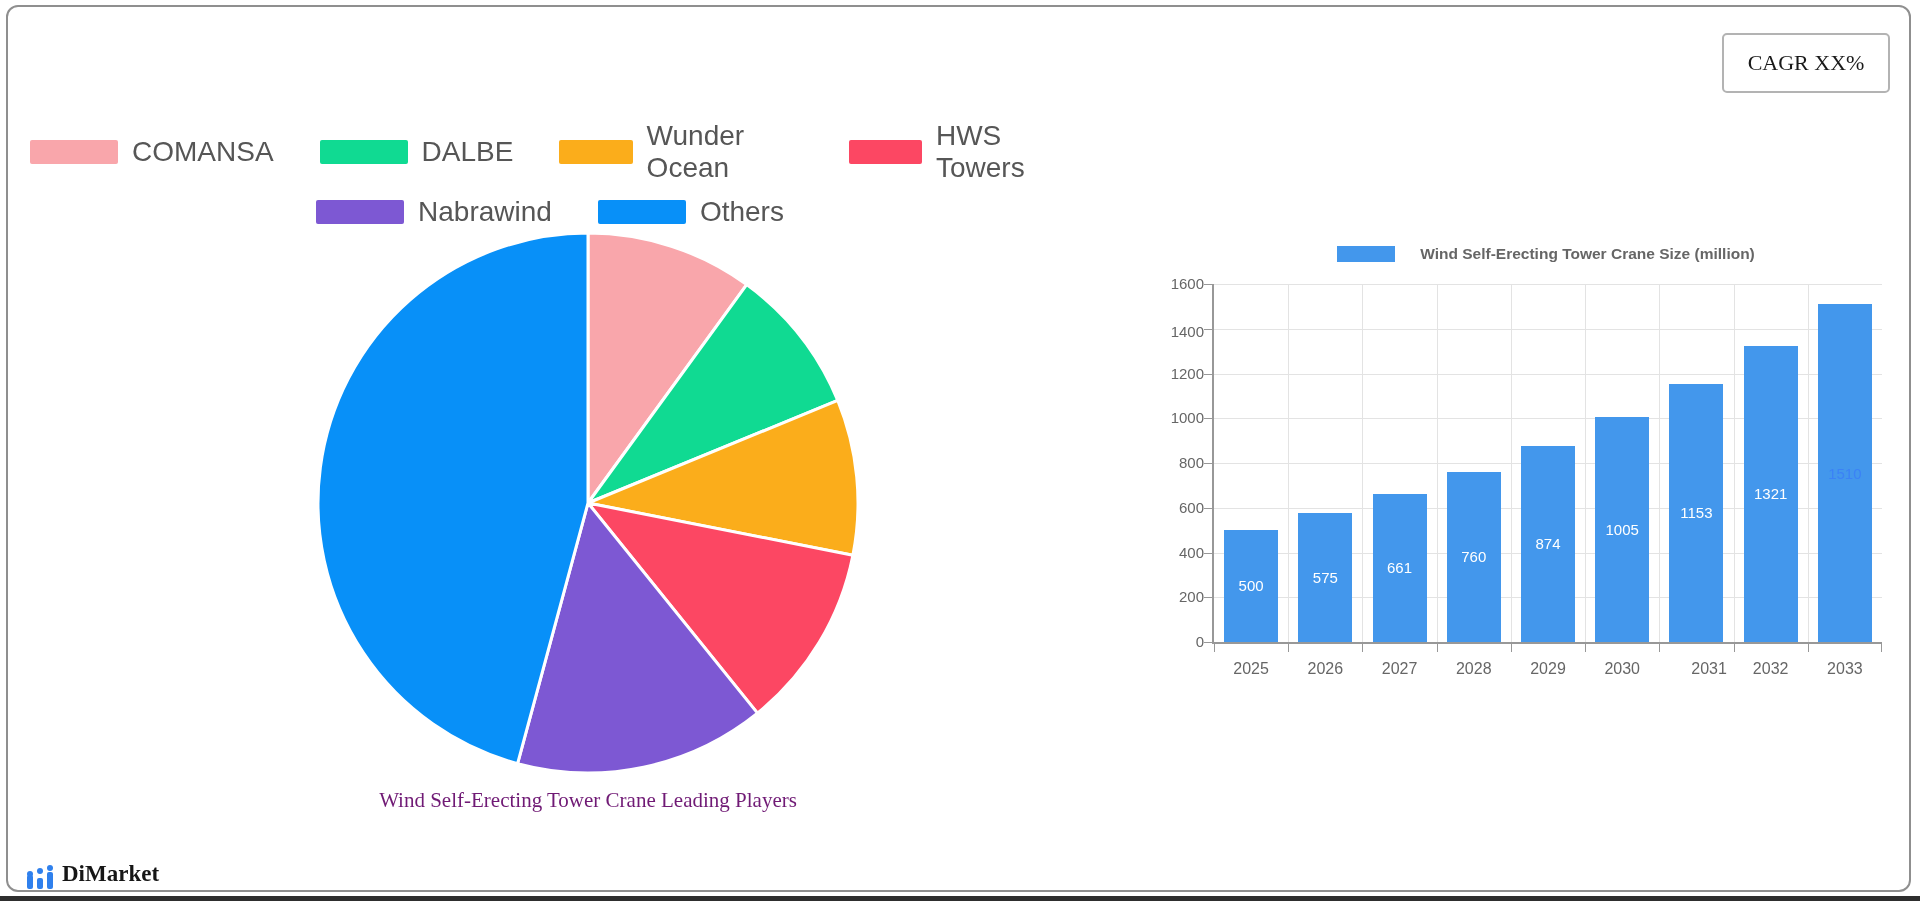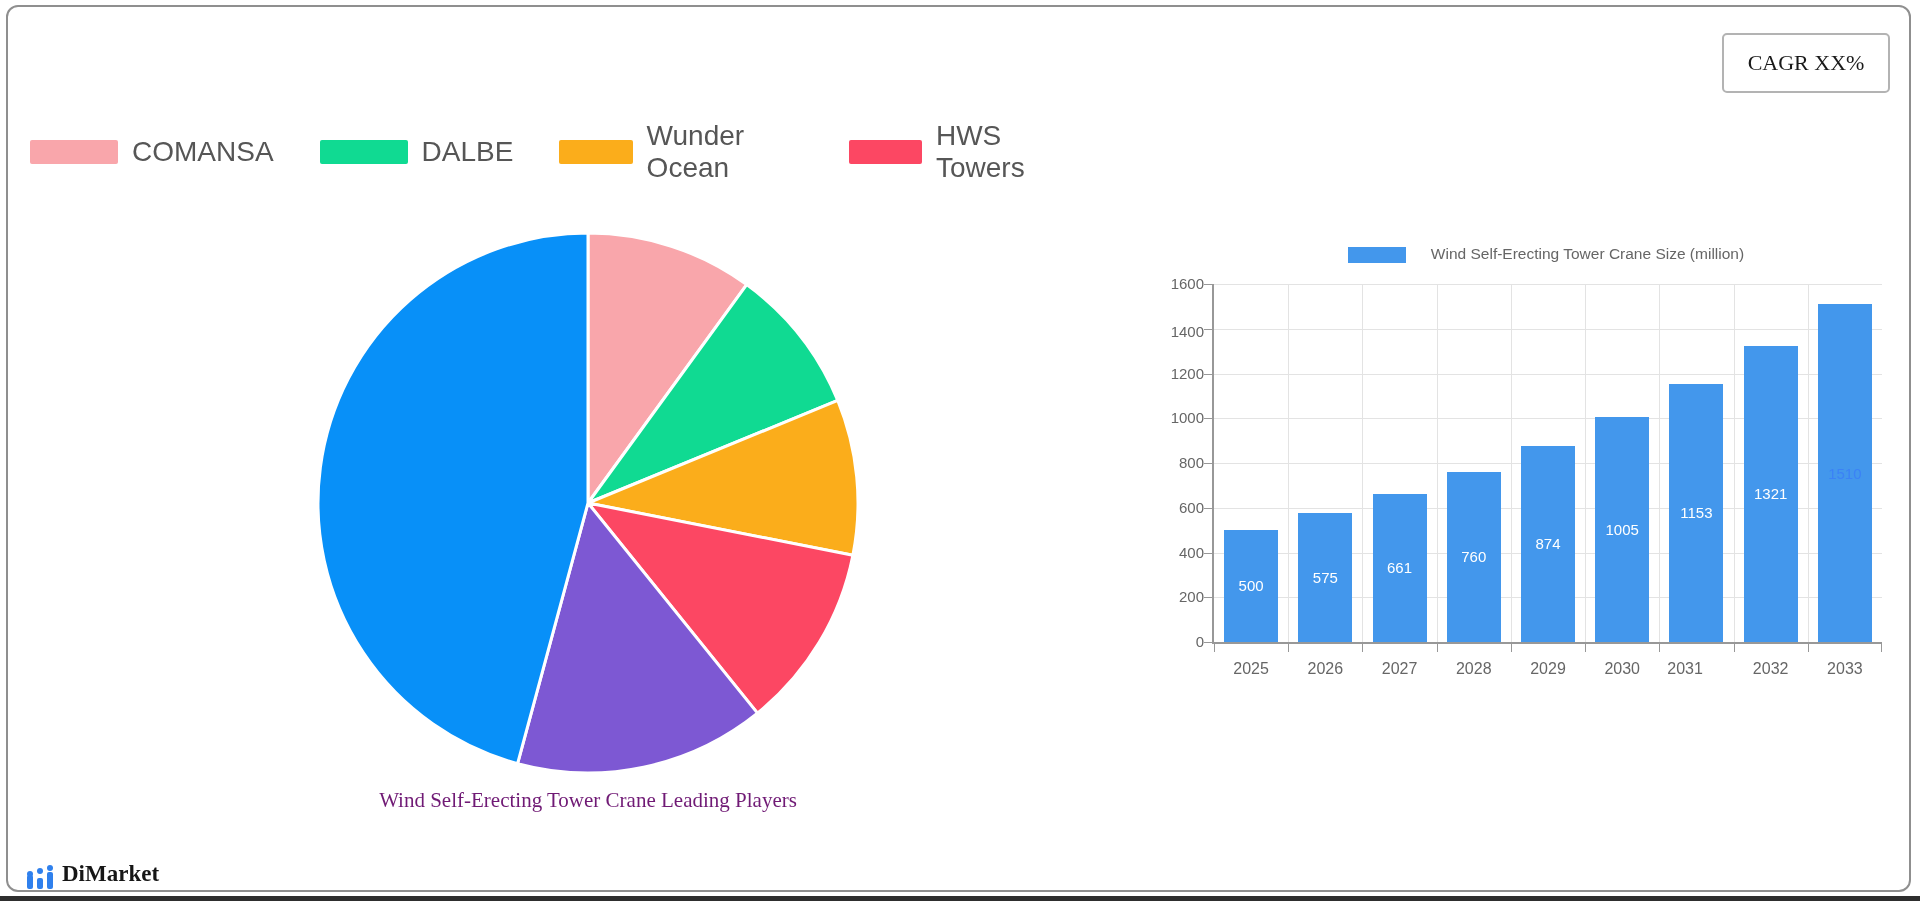--- a/index.html
+++ b/index.html
@@ -20,21 +20,21 @@
   .pl-swatch{width:88px;height:24px;border-radius:2px;display:inline-block;}
   .pl-label{font-size:28px;color:#565656;}
 
   .pie-svg{position:absolute;left:308px;top:223px;width:560px;height:560px;}
 
   .pie-title{position:absolute;left:308px;top:788px;width:560px;text-align:center;
     font-family:"Liberation Serif",serif;font-size:21px;color:#701a75;}
 
   .bar-chart{position:absolute;left:1150px;top:245px;width:740px;height:440px;}
   .bar-legend{position:absolute;left:62px;top:0;width:668px;display:flex;
-    justify-content:center;align-items:flex-end;column-gap:25px;}
+    justify-content:center;align-items:center;column-gap:25px;font-weight:bold;}
   .bar-legend-swatch{width:58px;height:16px;display:inline-block;}
   .bar-legend-label{font-size:15.5px;color:#666666;}
   .bar-plot{position:absolute;left:62px;top:39px;width:668px;height:358px;
     border-left:2px solid #989898;border-bottom:2px solid #989898;}
   .grid-h{position:absolute;left:0;width:100%;height:1px;background:#e3e3e3;}
   .grid-v{position:absolute;top:0;height:100%;width:1px;background:#e3e3e3;}
   .ytick-label{position:absolute;left:-62px;width:52px;text-align:right;
     font-size:15px;color:#666666;line-height:18px;}
   .ytick-mark{position:absolute;left:-10px;width:8px;height:1px;background:#989898;}
   .xtick-mark{position:absolute;bottom:-10px;width:1px;height:8px;background:#989898;}
@@ -72,20 +72,30 @@
         <span class="pl-swatch" style="background: rgb(16, 218, 146);"></span>
         <span class="pl-label">DALBE</span>
       </div>
       <div class="pl-item">
         <span class="pl-swatch" style="background: rgb(251, 173, 27);"></span>
         <span class="pl-label">Wunder Ocean</span>
       </div>
       <div class="pl-item">
         <span class="pl-swatch" style="background: rgb(252, 71, 99);"></span>
         <span class="pl-label">HWS Towers</span>
+      </div>
+    </div>
+    <div class="pl-row">
+      <div class="pl-item">
+        <span class="pl-swatch" style="background: rgb(125, 88, 211);"></span>
+        <span class="pl-label">Nabrawind</span>
+      </div>
+      <div class="pl-item">
+        <span class="pl-swatch" style="background: rgb(8, 144, 248);"></span>
+        <span class="pl-label">Others</span>
       </div>
     </div>
   </div>
 
 <svg class="pie-svg" id="pieSvg" viewBox="0 0 560 560">
     <path d="M 280 280 L 280.00 10.00 A 270 270 0 0 1 438.70 61.57 Z" fill="#f9a6ab" stroke="#ffffff" stroke-width="3" stroke-linejoin="round"></path>
     <path d="M 280 280 L 438.70 61.57 A 270 270 0 0 1 529.77 177.46 Z" fill="#10da92" stroke="#ffffff" stroke-width="3" stroke-linejoin="round"></path>
     <path d="M 280 280 L 529.77 177.46 A 270 270 0 0 1 544.89 332.26 Z" fill="#fbad1b" stroke="#ffffff" stroke-width="3" stroke-linejoin="round"></path>
     <path d="M 280 280 L 544.89 332.26 A 270 270 0 0 1 449.48 490.18 Z" fill="#fc4763" stroke="#ffffff" stroke-width="3" stroke-linejoin="round"></path>
     <path d="M 280 280 L 449.48 490.18 A 270 270 0 0 1 209.57 540.65 Z" fill="#7d58d3" stroke="#ffffff" stroke-width="3" stroke-linejoin="round"></path>
@@ -157,21 +167,21 @@
       <div class="bar-value" style="left: 232.778px; width: 54px; bottom: 76.025px; color: rgb(255, 255, 255);">760</div>
       <div class="xtick-label" style="left: 222.667px; width: 74.2222px;">2028</div>
       <div class="bar-rect" style="left: 307px; width: 54px; height: 195.558px; background: rgb(67, 151, 236);"></div>
       <div class="bar-value" style="left: 307px; width: 54px; bottom: 88.7788px; color: rgb(255, 255, 255);">874</div>
       <div class="xtick-label" style="left: 296.889px; width: 74.2222px;">2029</div>
       <div class="bar-rect" style="left: 381.222px; width: 54px; height: 224.869px; background: rgb(67, 151, 236);"></div>
       <div class="bar-value" style="left: 381.222px; width: 54px; bottom: 103.434px; color: rgb(255, 255, 255);">1005</div>
       <div class="xtick-label" style="left: 371.111px; width: 74.2222px;">2030</div>
       <div class="bar-rect" style="left: 455.444px; width: 54px; height: 257.984px; background: rgb(67, 151, 236);"></div>
       <div class="bar-value" style="left: 455.444px; width: 54px; bottom: 119.992px; color: rgb(255, 255, 255);">1153</div>
-      <div class="xtick-label" style="left: 434px; width: 74.2222px; text-align: center;">2031</div>
+      <div class="xtick-label" style="left: 458px; width: 74.2222px; text-align: center;">2031</div>
       <div class="bar-rect" style="left: 529.667px; width: 54px; height: 295.574px; background: rgb(67, 151, 236);"></div>
       <div class="bar-value" style="left: 529.667px; width: 54px; bottom: 138.787px; color: rgb(255, 255, 255);">1321</div>
       <div class="xtick-label" style="left: 519.556px; width: 74.2222px;">2032</div>
       <div class="bar-rect" style="left: 603.889px; width: 54px; height: 337.863px; background: rgb(67, 151, 236);"></div>
       <div class="bar-value" style="left: 603.889px; width: 54px; bottom: 159px; color: #3b82f6;">1510</div>
       <div class="xtick-label" style="left: 593.778px; width: 74.2222px;">2033</div>
     </div>
 </div>
 
 <div class="brand">

